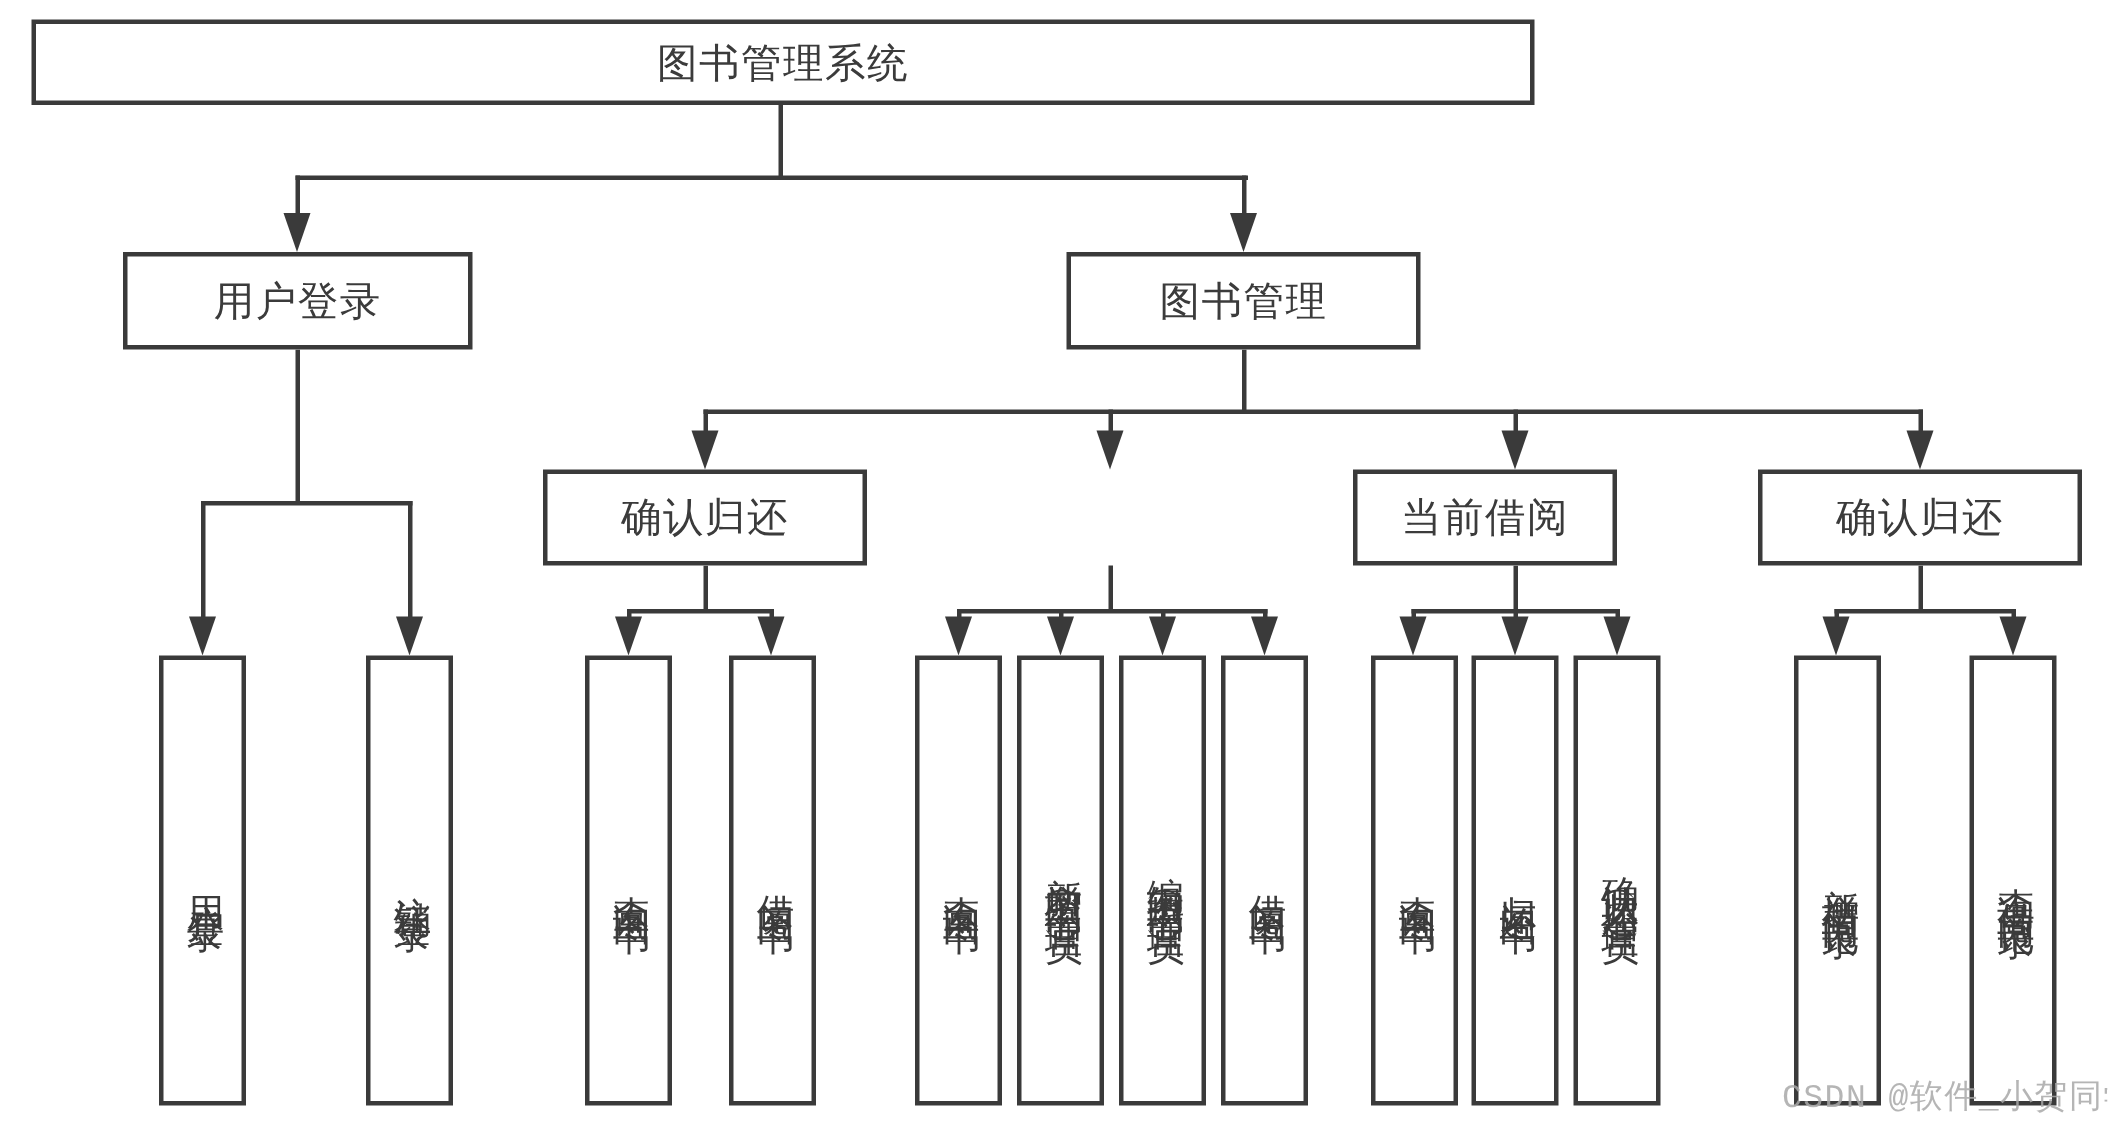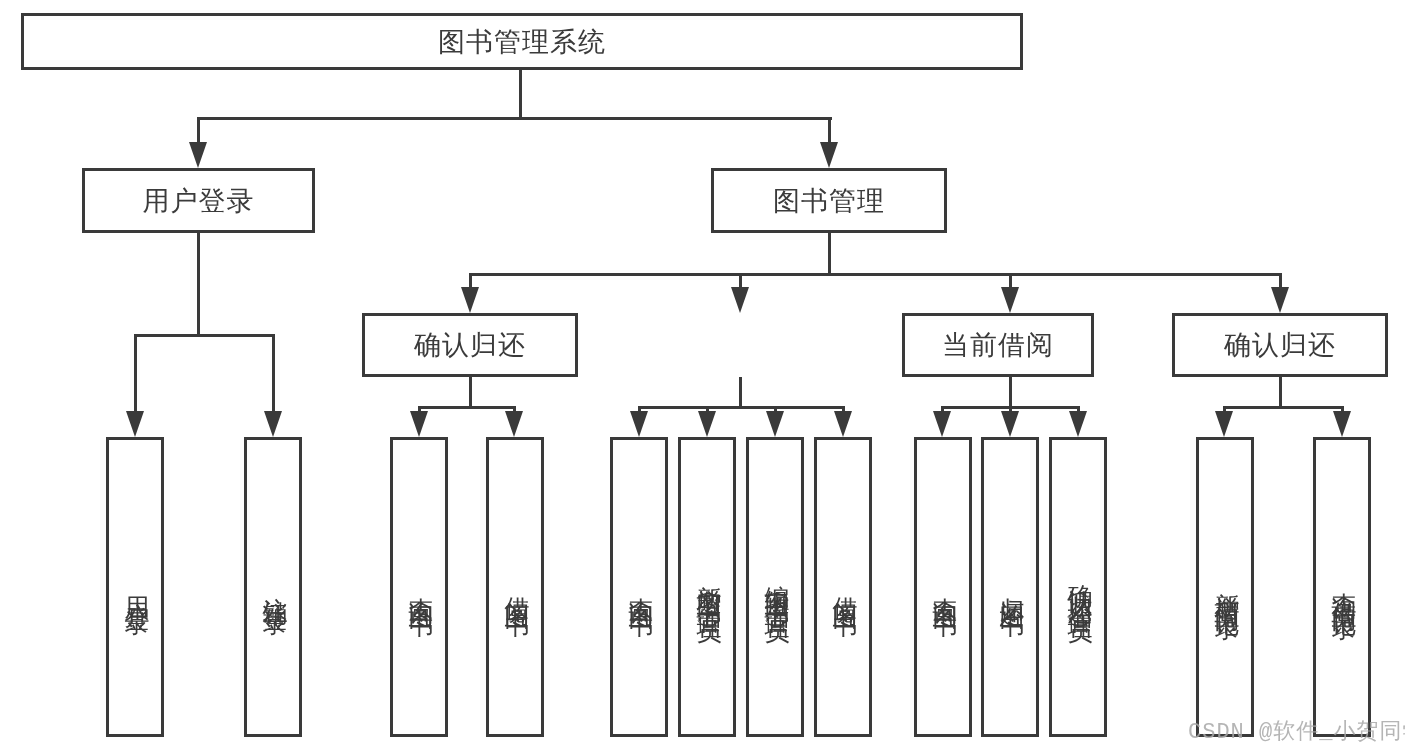--- a/index.html
+++ b/index.html
@@ -123,21 +123,21 @@
   <div class="box hbox" style="left:82px; top:168px; width:233px; height:65px;">
     <span>用户登录</span>
   </div>
   <div class="box hbox" style="left:711px; top:168px; width:236px; height:65px;">
     <span>图书管理</span>
   </div>
 
   <div class="box hbox" style="left:362px; top:313px; width:216px; height:64px;">
     <span>确认归还</span>
   </div>
-  <div class="box hbox" style="left:902px; top:313px; width:192px; height:64px;">
+  <div class="box hbox" style="left:902px; top:313px; width:176px; height:64px;">
     <span>当前借阅</span>
   </div>
   <div class="box hbox" style="left:1172px; top:313px; width:216px; height:64px;">
     <span>确认归还</span>
   </div>
 
   <div class="box leaf" style="left:106px;">
     <span class="vtext">用户登录</span>
   </div>
   <div class="box leaf" style="left:244px;">

